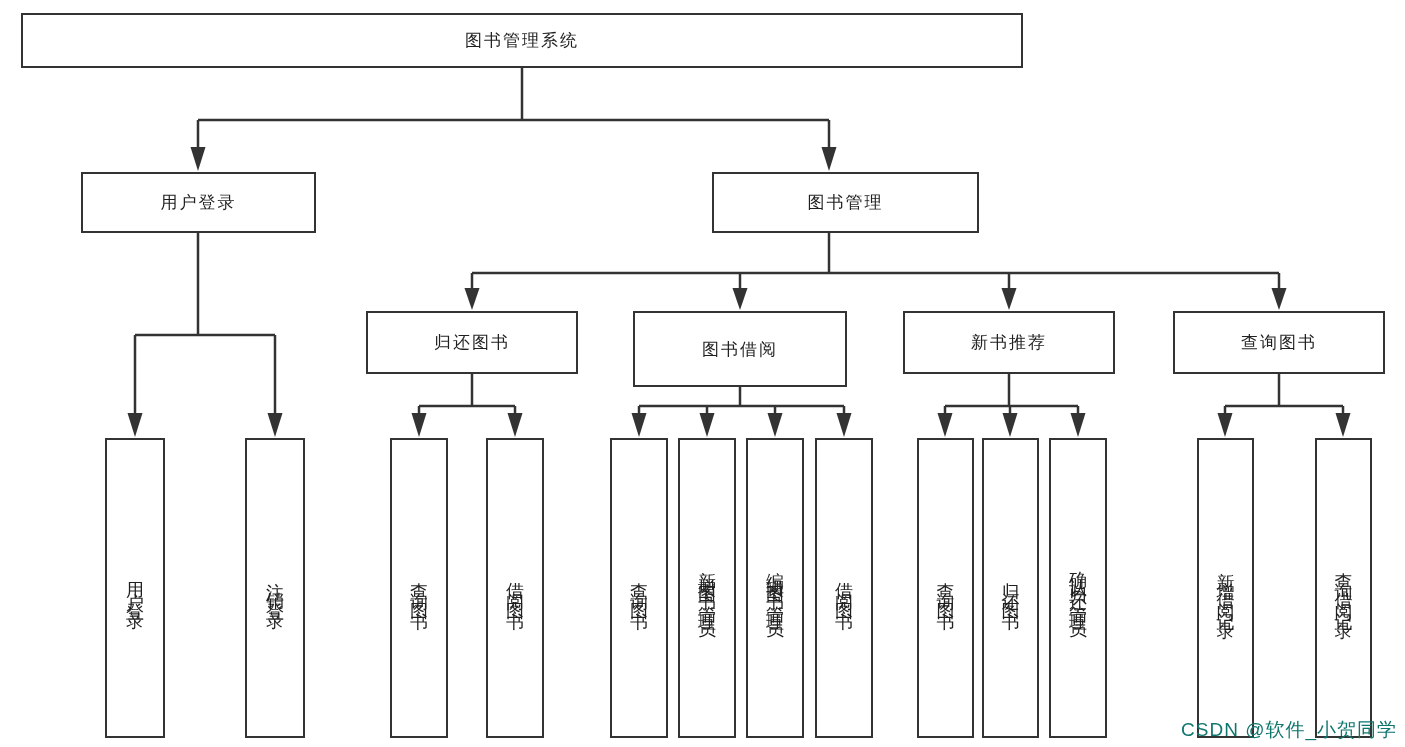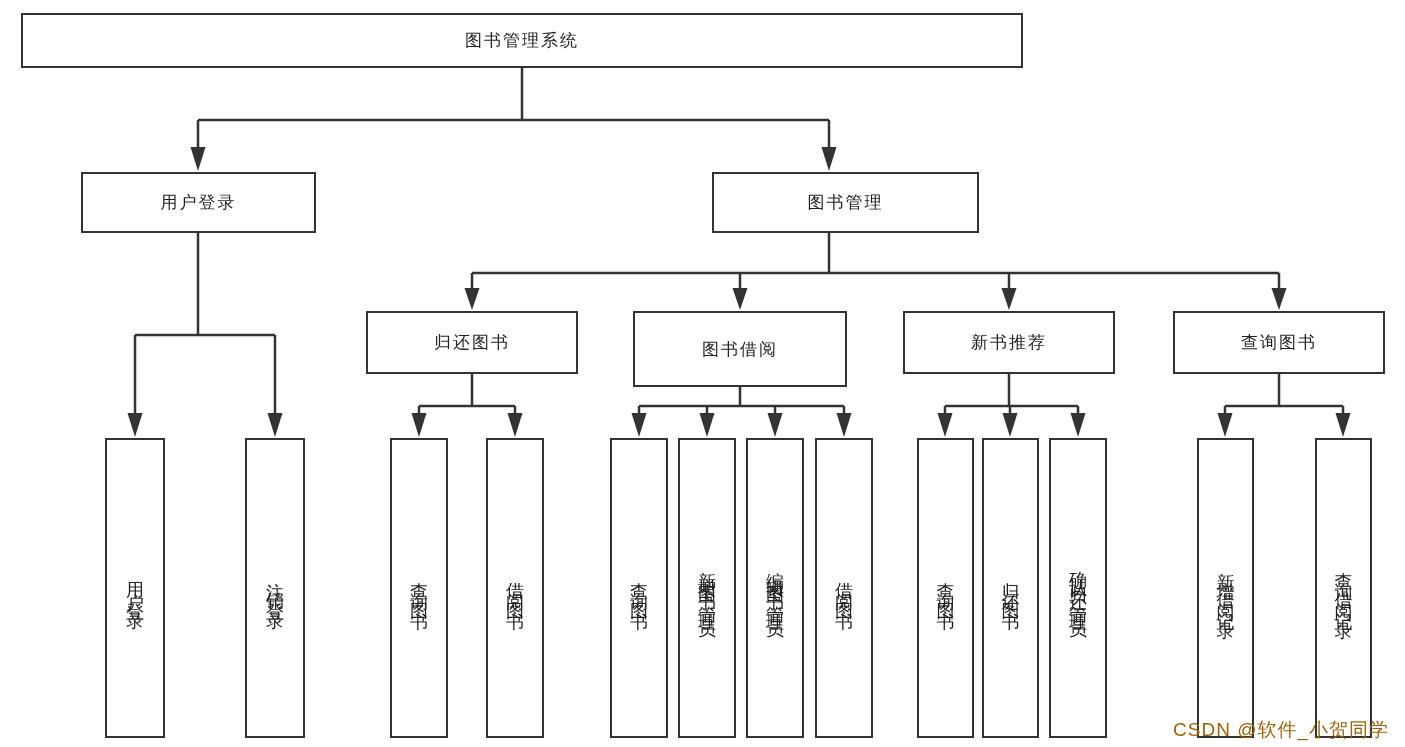--- a/index.html
+++ b/index.html
@@ -27,23 +27,23 @@
     writing-mode:vertical-rl;
     text-orientation:mixed;
     font-size:18px;
     letter-spacing:10px;
     line-height:1;
     white-space:nowrap;
   }
   .vnode.tight span{letter-spacing:7px;}
   .watermark{
     position:absolute;
-    right:16px;bottom:4px;
+    right:8px;bottom:4px;
     font-size:19px;
-    color:#a16207;
+    color:#0f766e;
     letter-spacing:1px;
     z-index:5;
   }
 </style>
 </head>
 <body>
 
 <div class="stage">
 
   <svg class="connectors" width="1405" height="747" viewBox="0 0 1405 747">

